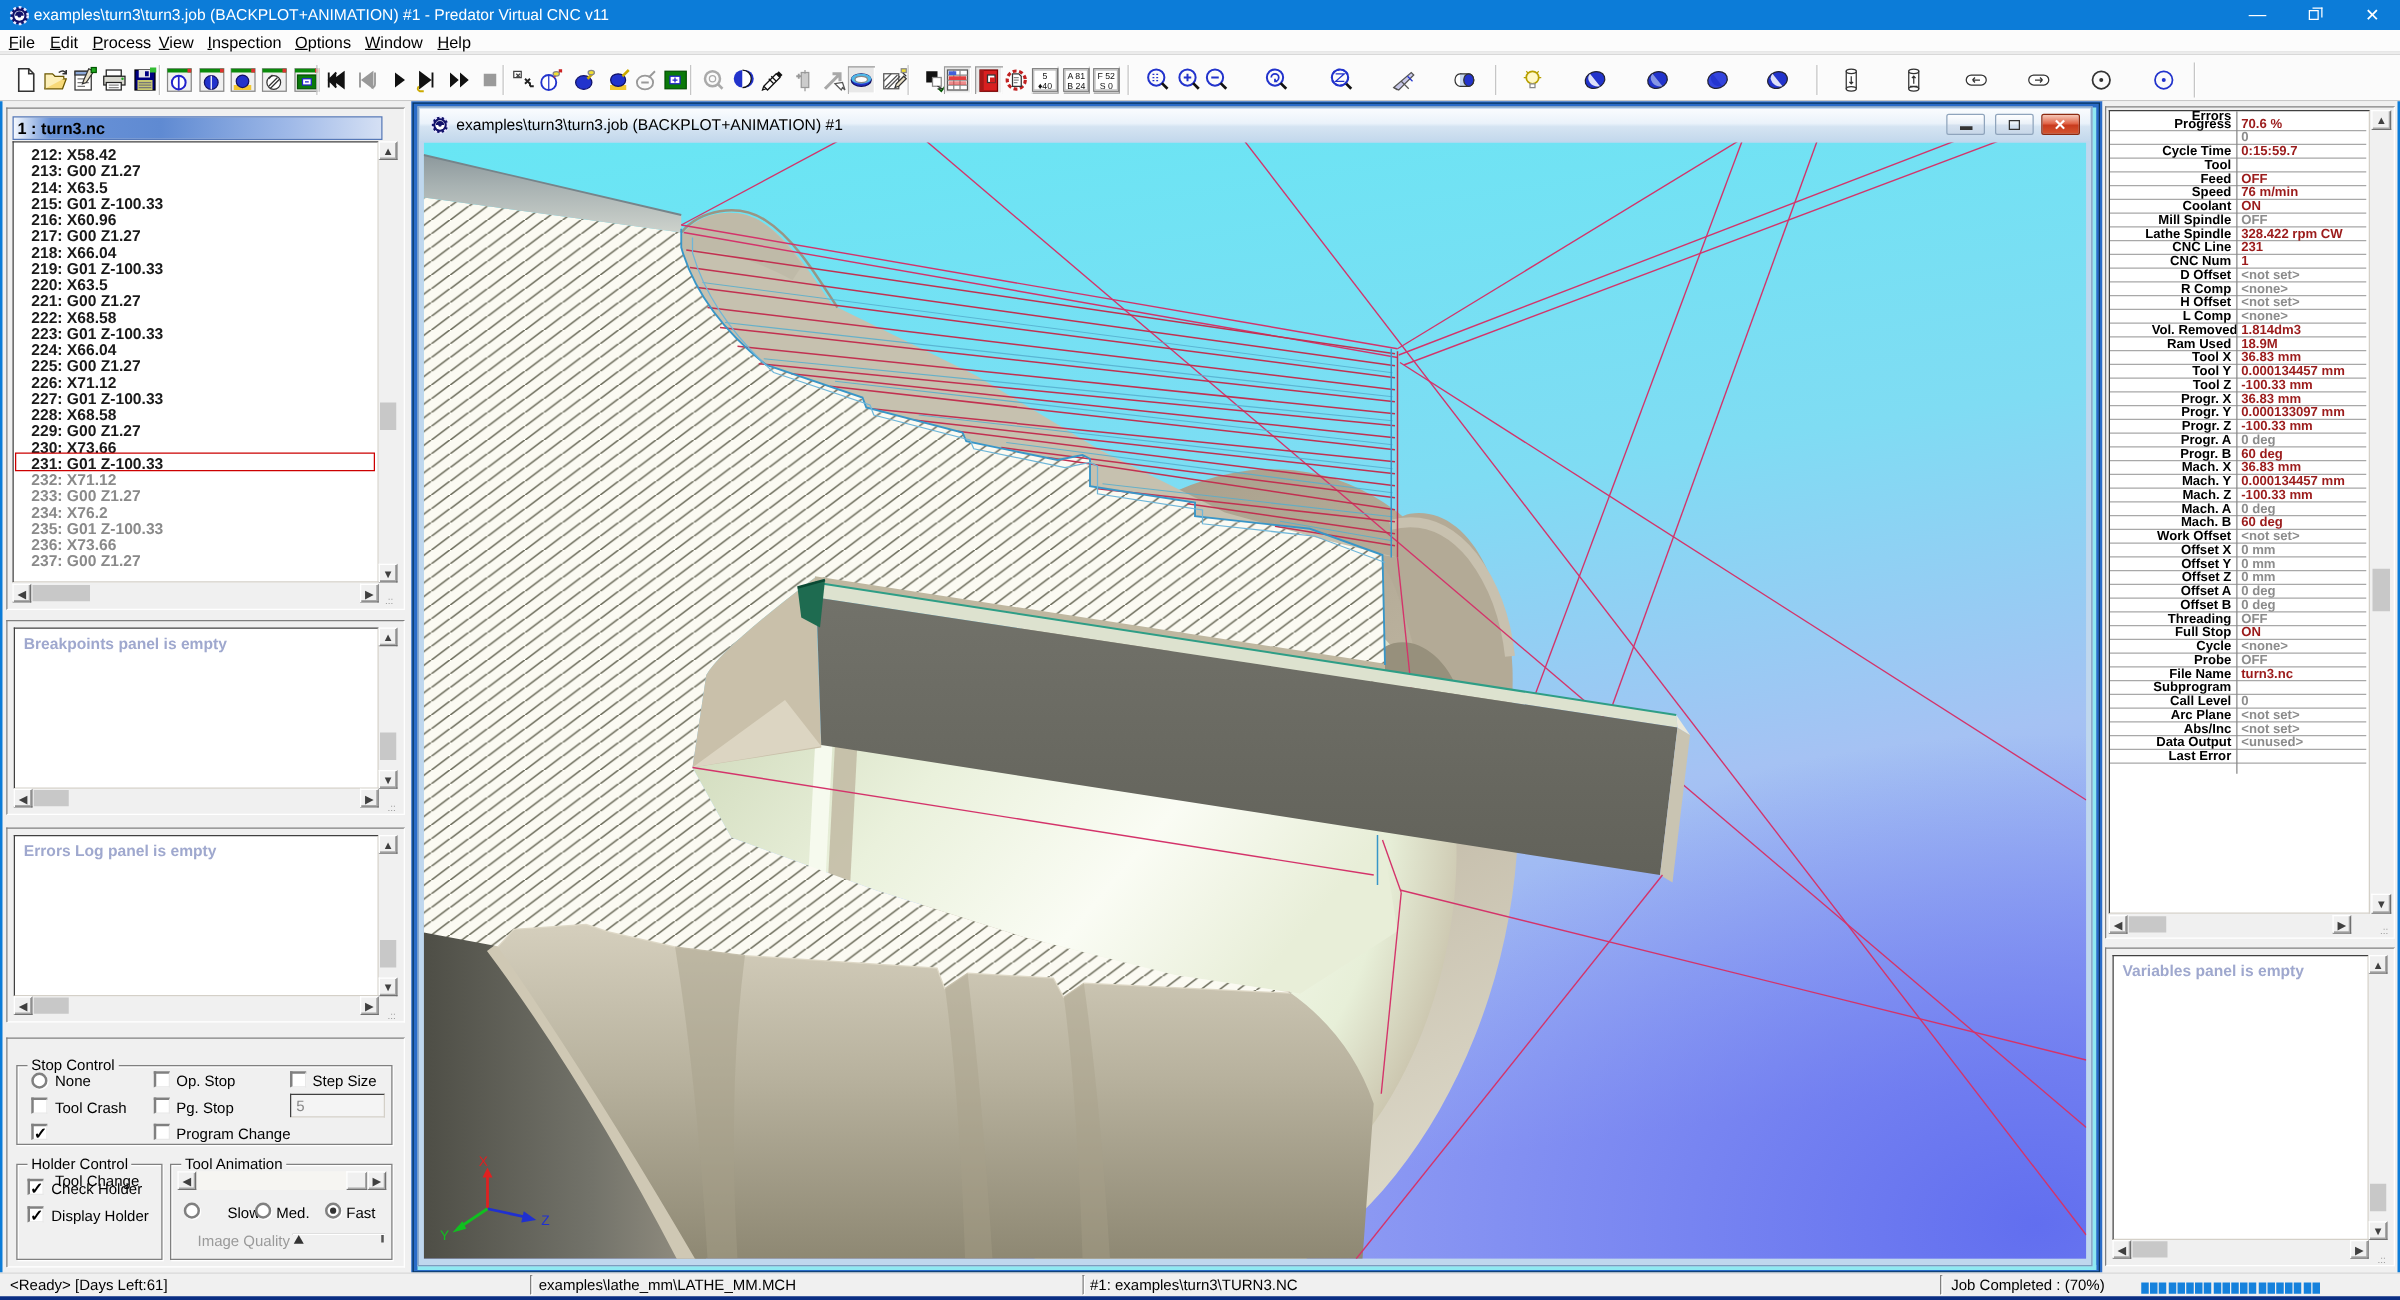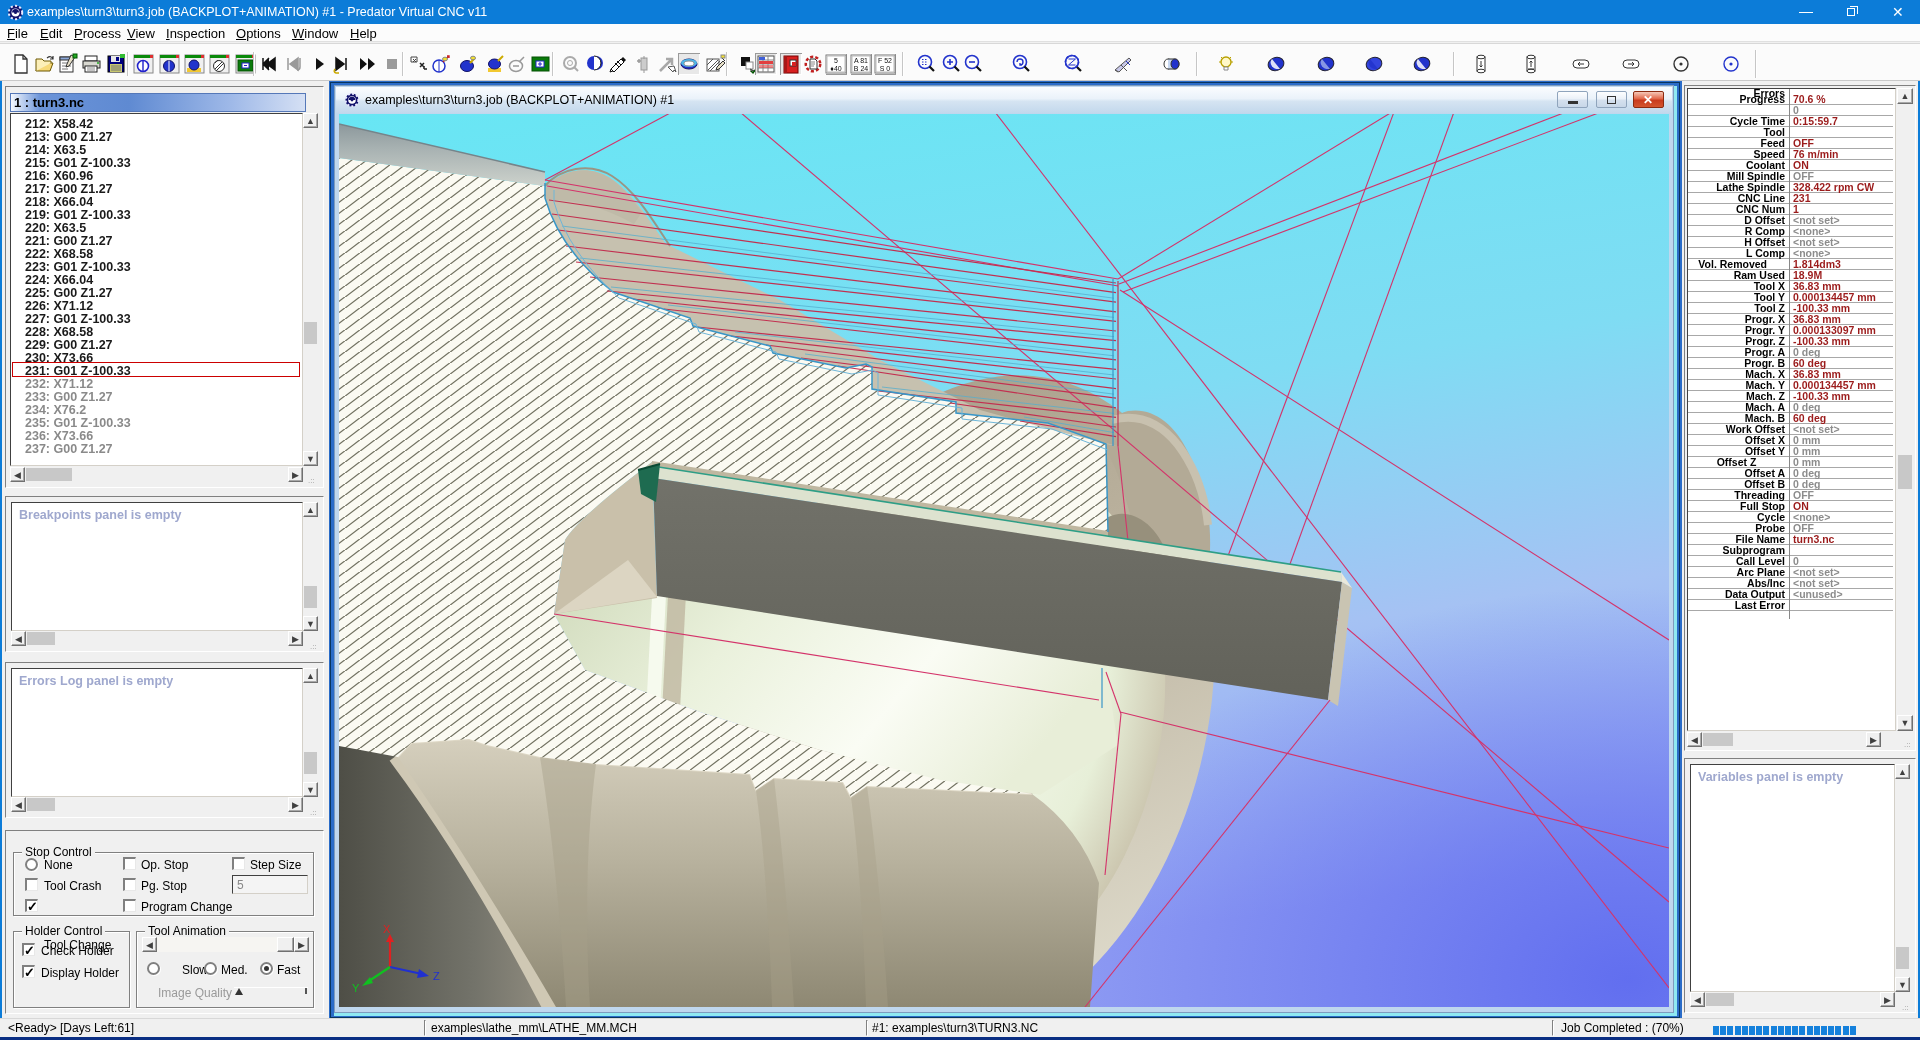--- a/index.html
+++ b/index.html
@@ -673,21 +673,21 @@
 <div class="abs" style="left:1688px;top:226px;width:205px;height:11px;border-bottom:1px solid #A8A8A8;"></div>
 <div class="lbl" style="left:1688px;top:226px;width:97px;text-align:right;font-weight:bold;font-size:10.5px;line-height:11px;color:#000;">R Comp</div>
 <div class="lbl" style="left:1793px;top:226px;font-weight:bold;font-size:10.5px;line-height:11px;color:#8C8C8C;">&lt;none&gt;</div>
 <div class="abs" style="left:1688px;top:237px;width:205px;height:11px;border-bottom:1px solid #A8A8A8;"></div>
 <div class="lbl" style="left:1688px;top:237px;width:97px;text-align:right;font-weight:bold;font-size:10.5px;line-height:11px;color:#000;">H Offset</div>
 <div class="lbl" style="left:1793px;top:237px;font-weight:bold;font-size:10.5px;line-height:11px;color:#8C8C8C;">&lt;not set&gt;</div>
 <div class="abs" style="left:1688px;top:248px;width:205px;height:11px;border-bottom:1px solid #A8A8A8;"></div>
 <div class="lbl" style="left:1688px;top:248px;width:97px;text-align:right;font-weight:bold;font-size:10.5px;line-height:11px;color:#000;">L Comp</div>
 <div class="lbl" style="left:1793px;top:248px;font-weight:bold;font-size:10.5px;line-height:11px;color:#8C8C8C;">&lt;none&gt;</div>
 <div class="abs" style="left:1688px;top:259px;width:205px;height:11px;border-bottom:1px solid #A8A8A8;"></div>
-<div class="lbl" style="left:1688px;top:259px;width:79px;text-align:right;font-weight:bold;font-size:10.5px;line-height:11px;color:#000;">Vol. Removed</div>
+<div class="lbl" style="left:1688px;top:259px;width:102px;text-align:right;font-weight:bold;font-size:10.5px;line-height:11px;color:#000;">Vol. Removed</div>
 <div class="lbl" style="left:1793px;top:259px;font-weight:bold;font-size:10.5px;line-height:11px;color:#9B1B1B;">1.814dm3</div>
 <div class="abs" style="left:1688px;top:270px;width:205px;height:11px;border-bottom:1px solid #A8A8A8;"></div>
 <div class="lbl" style="left:1688px;top:270px;width:97px;text-align:right;font-weight:bold;font-size:10.5px;line-height:11px;color:#000;">Ram Used</div>
 <div class="lbl" style="left:1793px;top:270px;font-weight:bold;font-size:10.5px;line-height:11px;color:#9B1B1B;">18.9M</div>
 <div class="abs" style="left:1688px;top:281px;width:205px;height:11px;border-bottom:1px solid #A8A8A8;"></div>
 <div class="lbl" style="left:1688px;top:281px;width:97px;text-align:right;font-weight:bold;font-size:10.5px;line-height:11px;color:#000;">Tool X</div>
 <div class="lbl" style="left:1793px;top:281px;font-weight:bold;font-size:10.5px;line-height:11px;color:#9B1B1B;">36.83 mm</div>
 <div class="abs" style="left:1688px;top:292px;width:205px;height:11px;border-bottom:1px solid #A8A8A8;"></div>
 <div class="lbl" style="left:1688px;top:292px;width:97px;text-align:right;font-weight:bold;font-size:10.5px;line-height:11px;color:#000;">Tool Y</div>
 <div class="lbl" style="left:1793px;top:292px;font-weight:bold;font-size:10.5px;line-height:11px;color:#9B1B1B;">0.000134457 mm</div>
@@ -727,21 +727,21 @@
 <div class="abs" style="left:1688px;top:424px;width:205px;height:11px;border-bottom:1px solid #A8A8A8;"></div>
 <div class="lbl" style="left:1688px;top:424px;width:97px;text-align:right;font-weight:bold;font-size:10.5px;line-height:11px;color:#000;">Work Offset</div>
 <div class="lbl" style="left:1793px;top:424px;font-weight:bold;font-size:10.5px;line-height:11px;color:#8C8C8C;">&lt;not set&gt;</div>
 <div class="abs" style="left:1688px;top:435px;width:205px;height:11px;border-bottom:1px solid #A8A8A8;"></div>
 <div class="lbl" style="left:1688px;top:435px;width:97px;text-align:right;font-weight:bold;font-size:10.5px;line-height:11px;color:#000;">Offset X</div>
 <div class="lbl" style="left:1793px;top:435px;font-weight:bold;font-size:10.5px;line-height:11px;color:#8C8C8C;">0 mm</div>
 <div class="abs" style="left:1688px;top:446px;width:205px;height:11px;border-bottom:1px solid #A8A8A8;"></div>
 <div class="lbl" style="left:1688px;top:446px;width:97px;text-align:right;font-weight:bold;font-size:10.5px;line-height:11px;color:#000;">Offset Y</div>
 <div class="lbl" style="left:1793px;top:446px;font-weight:bold;font-size:10.5px;line-height:11px;color:#8C8C8C;">0 mm</div>
 <div class="abs" style="left:1688px;top:457px;width:205px;height:11px;border-bottom:1px solid #A8A8A8;"></div>
-<div class="lbl" style="left:1688px;top:457px;width:97px;text-align:center;font-weight:bold;font-size:10.5px;line-height:11px;color:#000;">Offset Z</div>
+<div class="lbl" style="left:1688px;top:457px;width:97px;text-align:right;font-weight:bold;font-size:10.5px;line-height:11px;color:#000;">Offset Z</div>
 <div class="lbl" style="left:1793px;top:457px;font-weight:bold;font-size:10.5px;line-height:11px;color:#8C8C8C;">0 mm</div>
 <div class="abs" style="left:1688px;top:468px;width:205px;height:11px;border-bottom:1px solid #A8A8A8;"></div>
 <div class="lbl" style="left:1688px;top:468px;width:97px;text-align:right;font-weight:bold;font-size:10.5px;line-height:11px;color:#000;">Offset A</div>
 <div class="lbl" style="left:1793px;top:468px;font-weight:bold;font-size:10.5px;line-height:11px;color:#8C8C8C;">0 deg</div>
 <div class="abs" style="left:1688px;top:479px;width:205px;height:11px;border-bottom:1px solid #A8A8A8;"></div>
 <div class="lbl" style="left:1688px;top:479px;width:97px;text-align:right;font-weight:bold;font-size:10.5px;line-height:11px;color:#000;padding-left:46px;">Offset B</div>
 <div class="lbl" style="left:1793px;top:479px;font-weight:bold;font-size:10.5px;line-height:11px;color:#8C8C8C;">0 deg</div>
 <div class="abs" style="left:1688px;top:490px;width:205px;height:11px;border-bottom:1px solid #A8A8A8;"></div>
 <div class="lbl" style="left:1688px;top:490px;width:97px;text-align:right;font-weight:bold;font-size:10.5px;line-height:11px;color:#000;">Threading</div>
 <div class="lbl" style="left:1793px;top:490px;font-weight:bold;font-size:10.5px;line-height:11px;color:#8C8C8C;">OFF</div>

